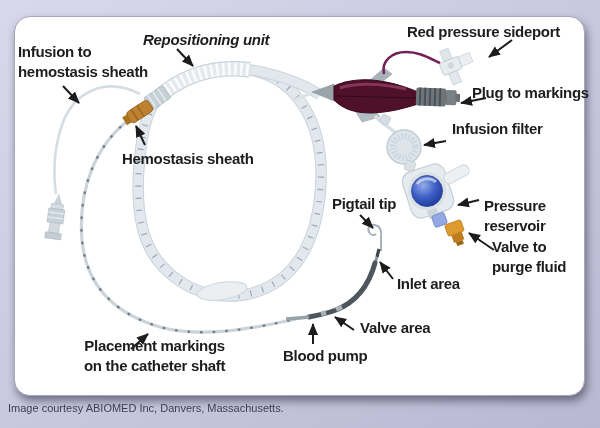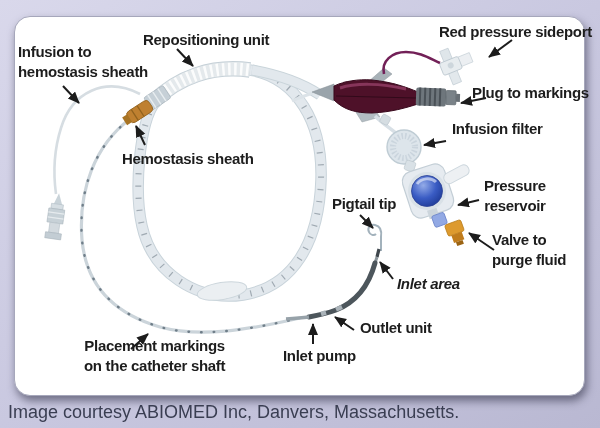--- a/index.html
+++ b/index.html
@@ -13,21 +13,21 @@
     background:#ffffff;border:1px solid #a6a7bb;border-radius:16px;
     box-shadow:2px 5px 8px rgba(52,52,74,.6);
   }
   svg.art{position:absolute;left:0;top:0;width:600px;height:428px;}
   .label{
     position:absolute;color:#1d1d1d;font-weight:700;font-size:15px;
     line-height:1.35;letter-spacing:-.3px;white-space:pre-line;
   }
   .caption{
     position:absolute;left:8px;top:402px;color:#3a3e52;
-    font-size:18px;font-weight:400;letter-spacing:0;
+    font-size:11px;font-weight:400;letter-spacing:0;
   }
 </style>
 </head>
 <body>
 
 <div class="card"></div>
 
 <svg class="art" viewBox="0 0 600 428">
   <defs>
     <marker id="ah" markerWidth="8" markerHeight="7" refX="5.5" refY="2.5" orient="auto">
@@ -173,29 +173,29 @@
     <line x1="494" y1="250" x2="469" y2="233" marker-end="url(#ah)"></line>
     <line x1="393" y1="279" x2="380" y2="262" marker-end="url(#ah)"></line>
     <line x1="354" y1="330" x2="335" y2="317" marker-end="url(#ah)"></line>
     <line x1="313" y1="344" x2="313" y2="324" marker-end="url(#ah)"></line>
     <line x1="131" y1="349" x2="148" y2="334" marker-end="url(#ah)"></line>
   </g>
 </svg>
 
 <div class="label" style="left:18px;top:42px;">Infusion to
 hemostasis sheath</div>
-<div class="label" style="left:143px;top:30px;">Repositioning unit</div>
-<div class="label" style="left:407px;top:22px;margin-left:32px;">Red pressure sideport</div>
+<div class="label" style="left:143px;top:30px;font-style:italic;">Repositioning unit</div>
+<div class="label" style="left:407px;top:22px;">Red pressure sideport</div>
 <div class="label" style="left:472px;top:83px;">Plug to markings</div>
 <div class="label" style="left:452px;top:119px;">Infusion filter</div>
 <div class="label" style="left:122px;top:149px;">Hemostasis sheath</div>
 <div class="label" style="left:332px;top:194px;">Pigtail tip</div>
-<div class="label" style="left:484px;top:176px;text-align:center;">Pressure
+<div class="label" style="left:484px;top:196px;">Pressure
 reservoir</div>
-<div class="label" style="left:492px;top:230px;">Valve to
+<div class="label" style="left:492px;top:237px;">Valve to
 purge fluid</div>
-<div class="label" style="left:397px;top:274px;font-style:italic;">Inlet area</div>
-<div class="label" style="left:360px;top:318px;">Outlet unit</div>
-<div class="label" style="left:283px;top:346px;">Inlet pump</div>
+<div class="label" style="left:397px;top:274px;">Inlet area</div>
+<div class="label" style="left:360px;top:318px;">Valve area</div>
+<div class="label" style="left:283px;top:346px;">Blood pump</div>
 <div class="label" style="left:84px;top:336px;text-align:center;">Placement markings
 on the catheter shaft</div>
 
 <div class="caption">Image courtesy ABIOMED Inc, Danvers, Massachusetts.</div>
 
 </body></html>

